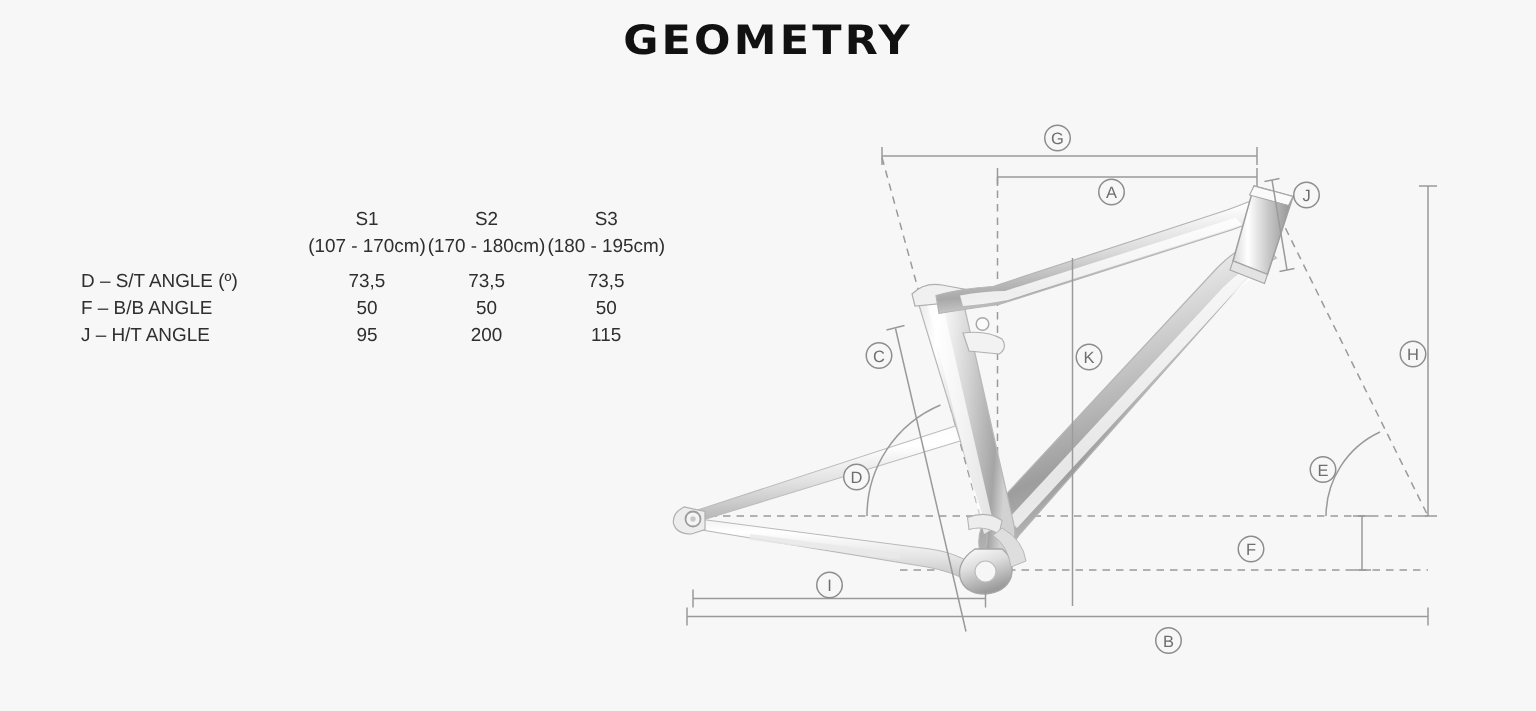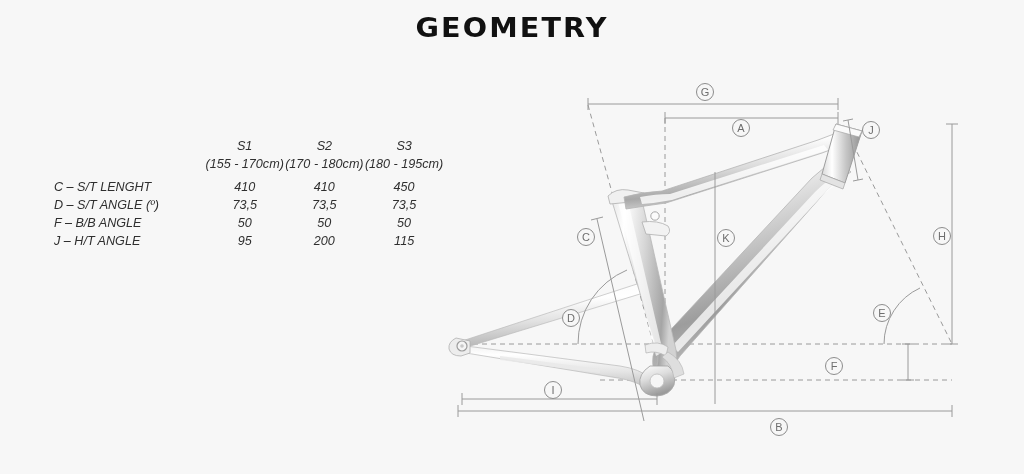--- a/index.html
+++ b/index.html
@@ -40,21 +40,20 @@
     border-collapse: collapse;
     font-size: 12.6px;
     color: #2f2f2f;
   }
   #spec-table th,
   #spec-table td {
     padding: 0;
     font-weight: 400;
     line-height: 18.1px;
     white-space: nowrap;
-    font-style: italic;
   }
   #spec-table th.size-head {
     text-align: center;
     font-weight: 400;
   }
   #spec-table th.size-head .size-name {
     display: block;
     line-height: 17px;
   }
   #spec-table th.size-head .size-range {
@@ -88,39 +87,33 @@
 <body>
 
 <div id="title">GEOMETRY</div>
 
 <table id="spec-table">
   <thead>
     <tr>
       <th></th>
       <th class="size-head">
         <span class="size-name">S1</span>
-        <span class="size-range">(155 - 170cm)</span>
+        <span class="size-range">(107 - 170cm)</span>
       </th>
       <th class="size-head">
         <span class="size-name">S2</span>
         <span class="size-range">(170 - 180cm)</span>
       </th>
       <th class="size-head">
         <span class="size-name">S3</span>
         <span class="size-range">(180 - 195cm)</span>
       </th>
     </tr>
   </thead>
   <tbody>
-    <tr>
-      <td class="row-label">C – S/T LENGHT</td>
-      <td class="val">410</td>
-      <td class="val">410</td>
-      <td class="val">450</td>
-    </tr>
     <tr>
       <td class="row-label">D – S/T ANGLE (º)</td>
       <td class="val">73,5</td>
       <td class="val">73,5</td>
       <td class="val">73,5</td>
     </tr>
     <tr>
       <td class="row-label">F – B/B ANGLE</td>
       <td class="val">50</td>
       <td class="val">50</td>

